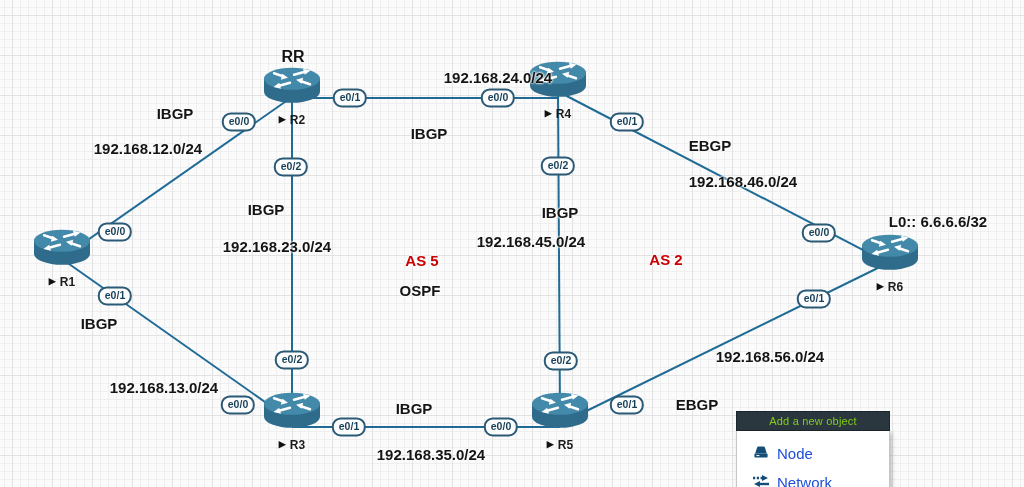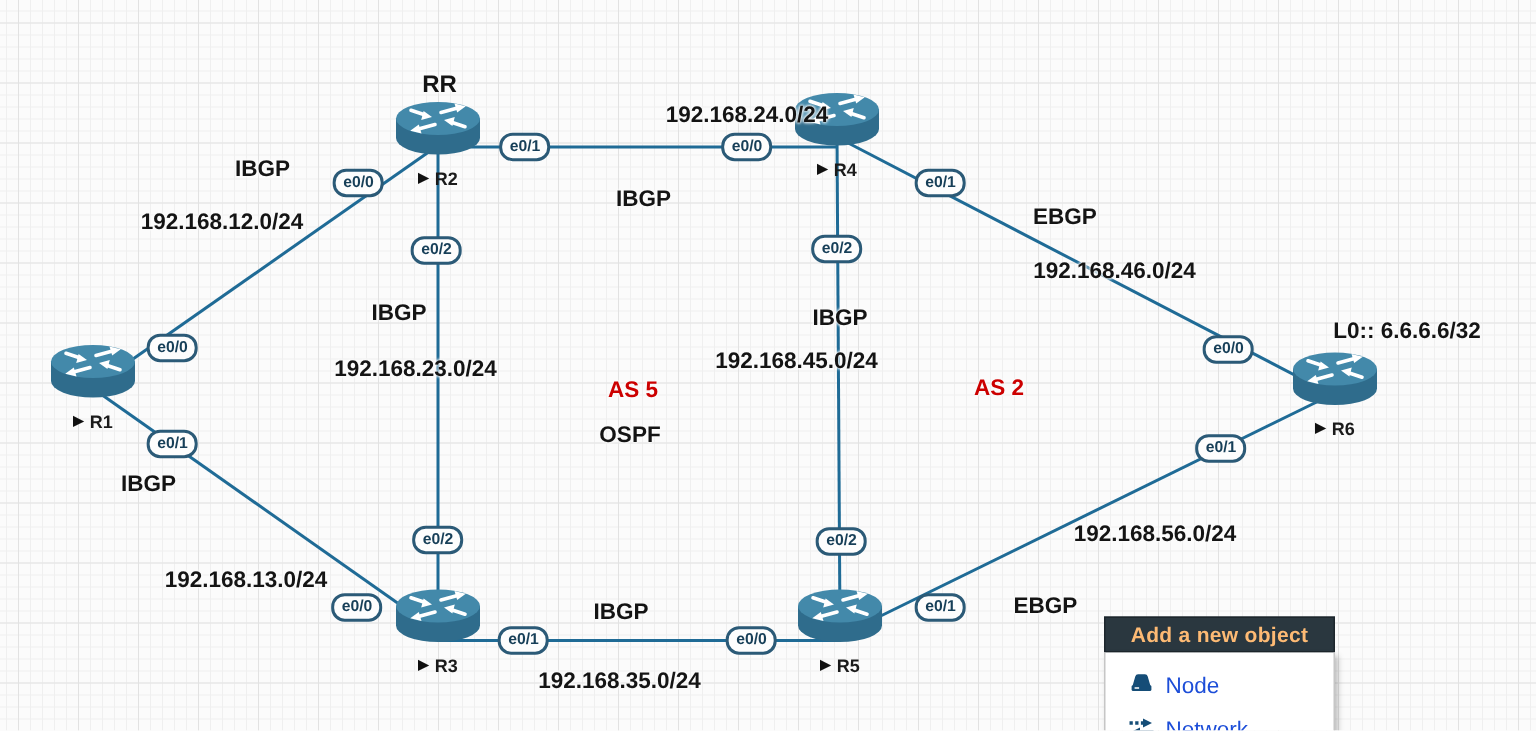--- a/index.html
+++ b/index.html
@@ -32,22 +32,22 @@
   }
   .note{
     position:absolute;transform:translate(-50%,-50%);
     font-size:15px;font-weight:700;color:#141414;white-space:nowrap;
     text-shadow:0 0 2px #fbfbfb,0 0 2px #fbfbfb,0 0 3px #fbfbfb;
   }
   .note.red{color:#cc0000;}
   .note.node-title{font-size:16px;}
   #context-menu{position:absolute;width:154px;}
   .menu-header{
-    background:#2a373f;border:1px solid #1d262c;color:#fdba74;
-    font-size:14px;font-weight:700;text-align:center;
+    background:#2a373f;border:1px solid #1d262c;color:#84cc16;
+    font-size:11px;font-weight:400;text-align:center;
     padding:3px 0;letter-spacing:.2px;
   }
   .menu-body{
     background:#fff;border:1px solid #c6c6c6;border-top:none;
     height:86px;padding:8px 0 0 15px;
     box-shadow:2px 2px 4px rgba(0,0,0,.25);
   }
   .menu-item{
     display:flex;align-items:center;gap:7px;height:29px;
     color:#1d4ed8;font-size:15px;cursor:pointer;
@@ -255,21 +255,21 @@
   <div class="note" style="left: 266px; top: 209px;">IBGP</div>
 
   <div class="note" style="left: 277px; top: 246px;">192.168.23.0/24</div>
 
   <div class="note" style="left: 99px; top: 323px;">IBGP</div>
 
   <div class="note" style="left: 164px; top: 343px; margin-top: 44px;">192.168.13.0/24</div>
 
   <div class="note" style="left: 414px; top: 408px;">IBGP</div>
 
-  <div class="note" style="left: 413px; top: 454px; text-align: right;">192.168.35.0/24</div>
+  <div class="note" style="left: 431px; top: 454px; text-align: right;">192.168.35.0/24</div>
 
   <div class="note" style="left: 560px; top: 212px;">IBGP</div>
 
   <div class="note" style="left: 531px; top: 241px;">192.168.45.0/24</div>
 
   <div class="note red" style="left: 422px; top: 260px;">AS 5</div>
 
   <div class="note" style="left: 420px; top: 290px;">OSPF</div>
 
   <div class="note red" style="left: 666px; top: 259px;">AS 2</div>

